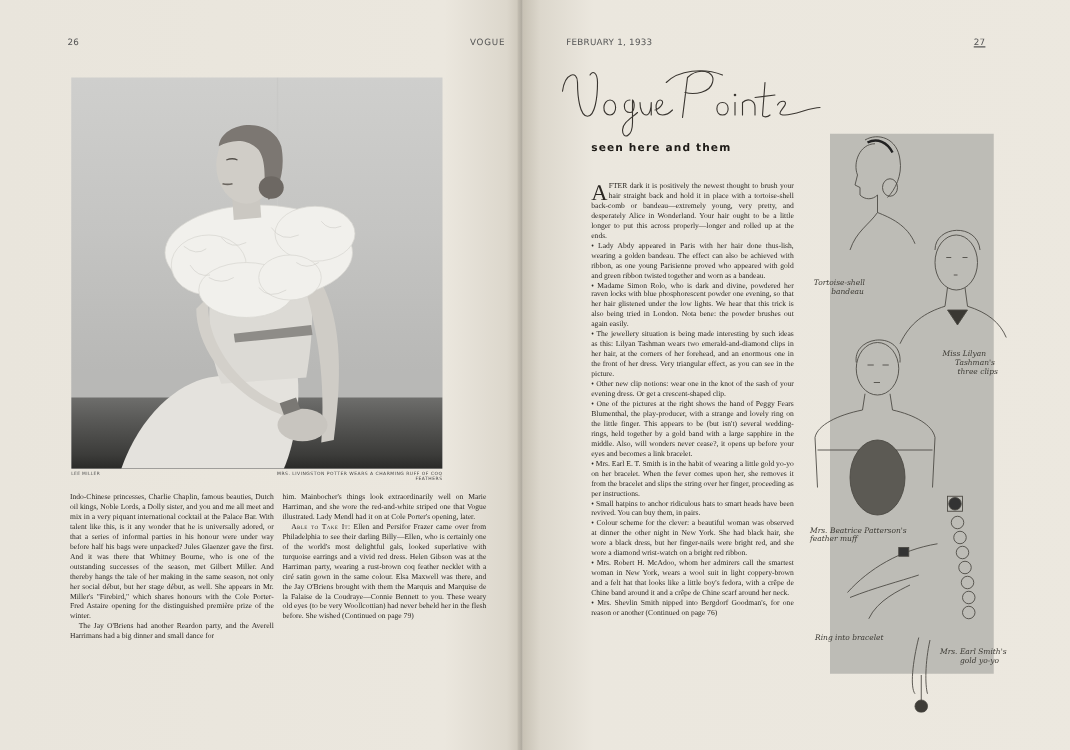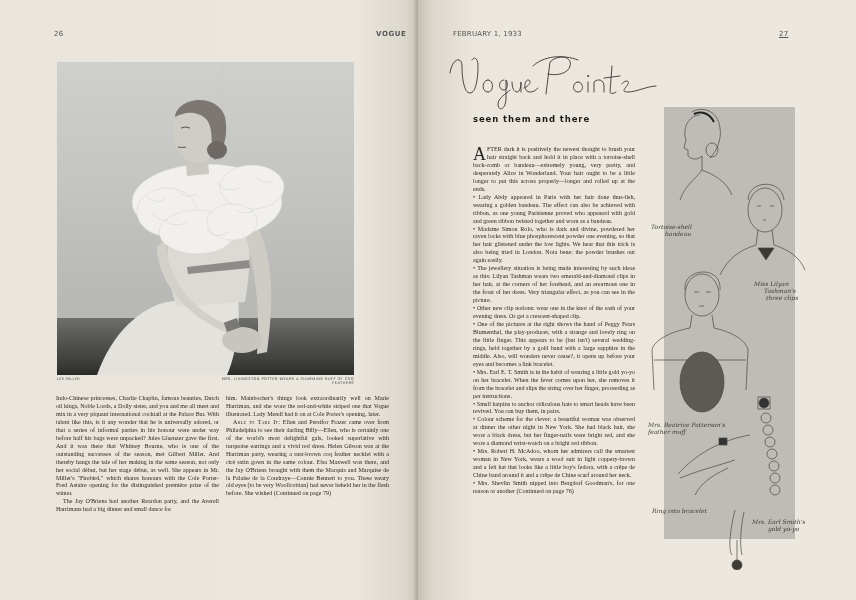--- a/index.html
+++ b/index.html
@@ -61,21 +61,21 @@
     font-size:6px; line-height:7px; color:#3c3a34; white-space:nowrap;
   }
 </style>
 </head>
 <body>
 
 <div class="spread">
 
   <div class="page-left">
     <div class="folio" style="left:54px;top:30px;">26</div>
-    <div class="folio" style="left:376px;top:30px;letter-spacing:0.6px;font-weight:bold;">VOGUE</div>
+    <div class="folio" style="left:376px;top:30px;letter-spacing:0.6px;">VOGUE</div>
 
     <div class="photo">
       <div class="ledge"></div>
       <svg width="297" height="313" viewBox="0 0 297 313" style="position:absolute;left:0;top:0">
 
         <line x1="165" y1="0" x2="165" y2="256" stroke="#c9c9c7" stroke-width="1"></line>
 
         <path d="M40 313 C 55 270, 85 245, 110 240 L 180 230 C 185 260, 178 295, 170 313 Z" fill="#e4e2dd"></path>
 
         <path d="M112 170 L 190 160 C 195 190, 192 215, 188 240 L 120 245 C 112 225, 108 200, 112 170 Z" fill="#dcdad5"></path>
@@ -161,21 +161,21 @@
         <circle cx="140" cy="28" r="0.6"></circle>
 
       <path d="M146 44 L 146 34 C 150 30, 156 32, 156 38 L 156 44"></path>
 
       <path d="M164 18 L 162 44 C 162 46, 166 46, 168 44"></path>
       <path d="M156 30 L 172 28"></path>
 
       <path d="M174 36 C 176 32, 182 32, 180 36 C 178 40, 172 44, 180 44 C 188 44, 200 38, 208 38"></path>
     </g>
   </svg>
-  <div class="subtitle">seen them and there</div>
+  <div class="subtitle">seen here and them</div>
 
   <div class="col" style="left:473px;top:146px;width:162px;">
     <p><span class="dropcap">A</span><span>FTER dark it is positively the newest thought to brush your hair straight back and hold it in place with a tortoise-shell back-comb or bandeau—extremely young, very pretty, and desperately Alice in Wonderland. Your hair ought to be a little longer to put this across properly—longer and rolled up at the ends.</span></p>
     <p>• Lady Abdy appeared in Paris with her hair done thus-lish, wearing a golden bandeau. The effect can also be achieved with ribbon, as one young Parisienne proved who appeared with gold and green ribbon twisted together and worn as a bandeau.</p>
     <p>• Madame Simon Rolo, who is dark and divine, powdered her raven locks with blue phosphorescent powder one evening, so that her hair glistened under the low lights. We hear that this trick is also being tried in London. Nota bene: the powder brushes out again easily.</p>
     <p>• The jewellery situation is being made interesting by such ideas as this: Lilyan Tashman wears two emerald-and-diamond clips in her hair, at the corners of her forehead, and an enormous one in the front of her dress. Very triangular effect, as you can see in the picture.</p>
     <p>• Other new clip notions: wear one in the knot of the sash of your evening dress. Or get a crescent-shaped clip.</p>
     <p>• One of the pictures at the right shows the hand of Peggy Fears Blumenthal, the play-producer, with a strange and lovely ring on the little finger. This appears to be (but isn't) several wedding-rings, held together by a gold band with a large sapphire in the middle. Also, will wonders never cease?, it opens up before your eyes and becomes a link bracelet.</p>
     <p>• Mrs. Earl E. T. Smith is in the habit of wearing a little gold yo-yo on her bracelet. When the fever comes upon her, she removes it from the bracelet and slips the string over her finger, proceeding as per instructions.</p>
     <p>• Small hatpins to anchor ridiculous hats to smart heads have been revived. You can buy them, in pairs.</p>

